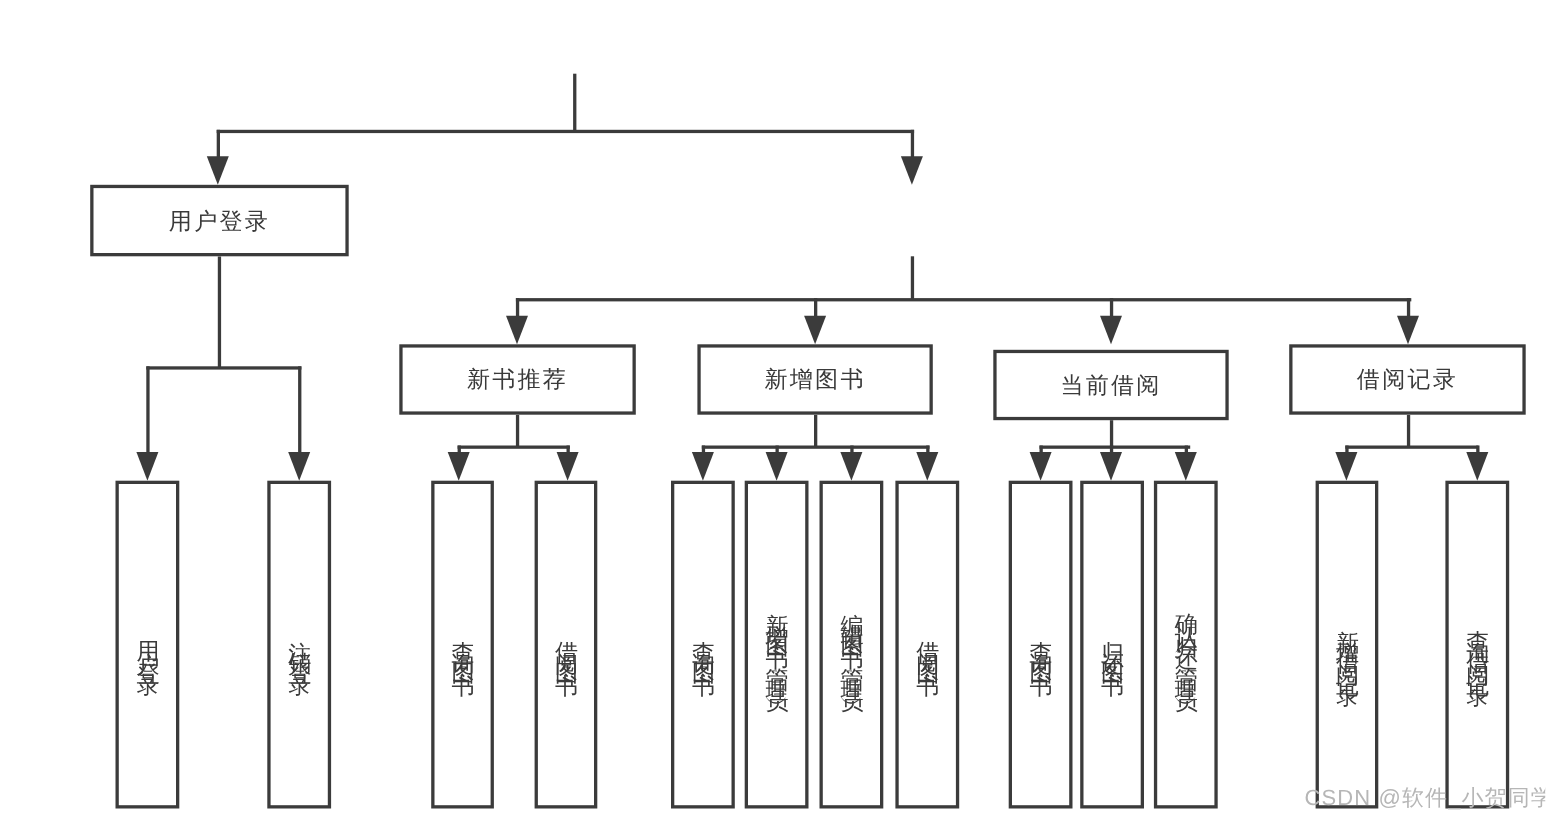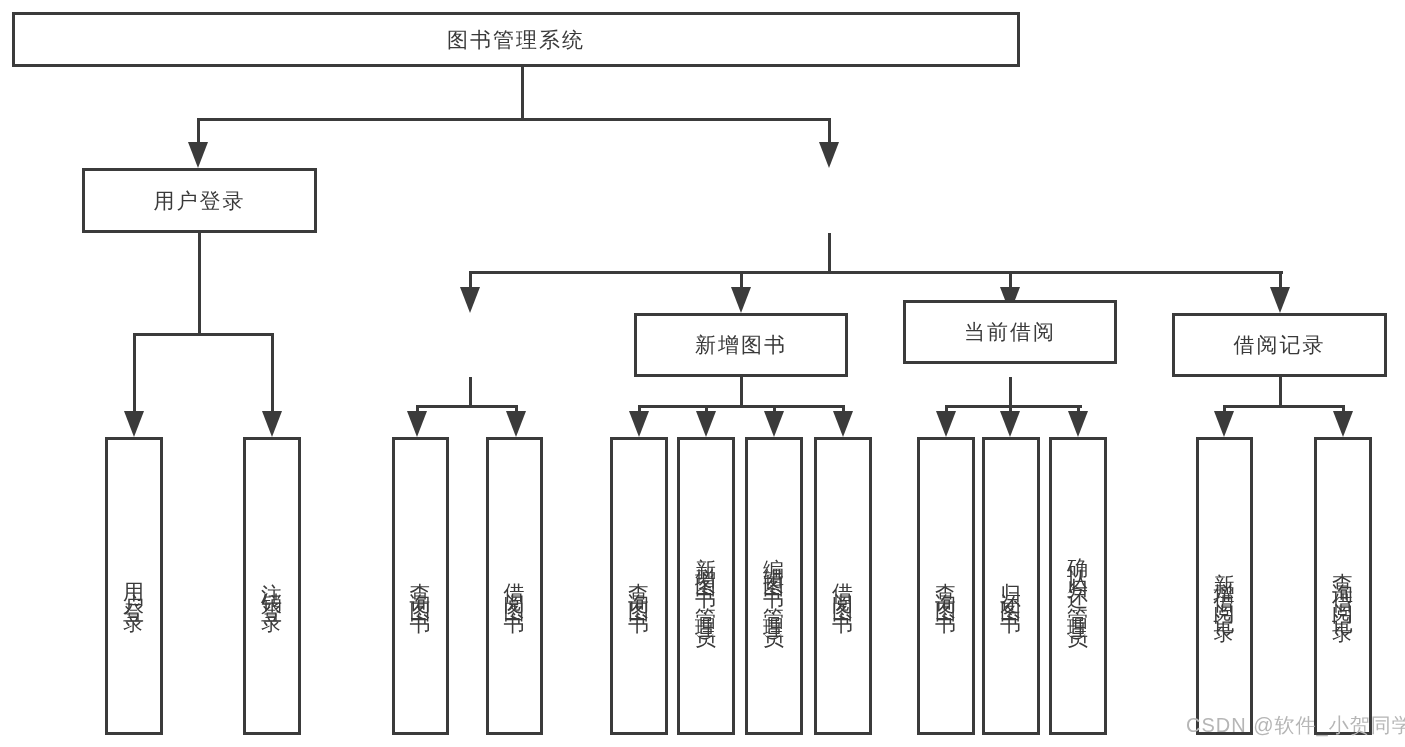--- a/index.html
+++ b/index.html
@@ -59,29 +59,29 @@
     letter-spacing: 1px;
     white-space: nowrap;
     z-index: 5;
   }
 </style>
 </head>
 <body>
 
 <div class="canvas">
 
-  <div class="box" style="left:12px; top:12px; width:1008px; height:55px;">图书管理系统</div>
 
   <div class="box" style="left:82px; top:168px; width:235px; height:65px;">用户登录</div>
 
 
+  <div class="box" style="left:363px; top:313px; width:215px; height:64px;">新书推荐</div>
 
   <div class="box" style="left:634px; top:313px; width:214px; height:64px;">新增图书</div>
 
-  <div class="box" style="left:903px; top:300px; width:214px; height:64px;">当前借阅</div>
+  <div class="box" style="left:903px; top:318px; width:214px; height:64px;">当前借阅</div>
 
   <div class="box" style="left:1172px; top:313px; width:215px; height:64px;">借阅记录</div>
 
   <div class="box vbox" style="left:105px; top:437px; width:58px; height:298px;">
     <span>用户登录</span>
   </div>
 
   <div class="box vbox" style="left:243px; top:437px; width:58px; height:298px;">
     <span>注销登录</span>
   </div>

